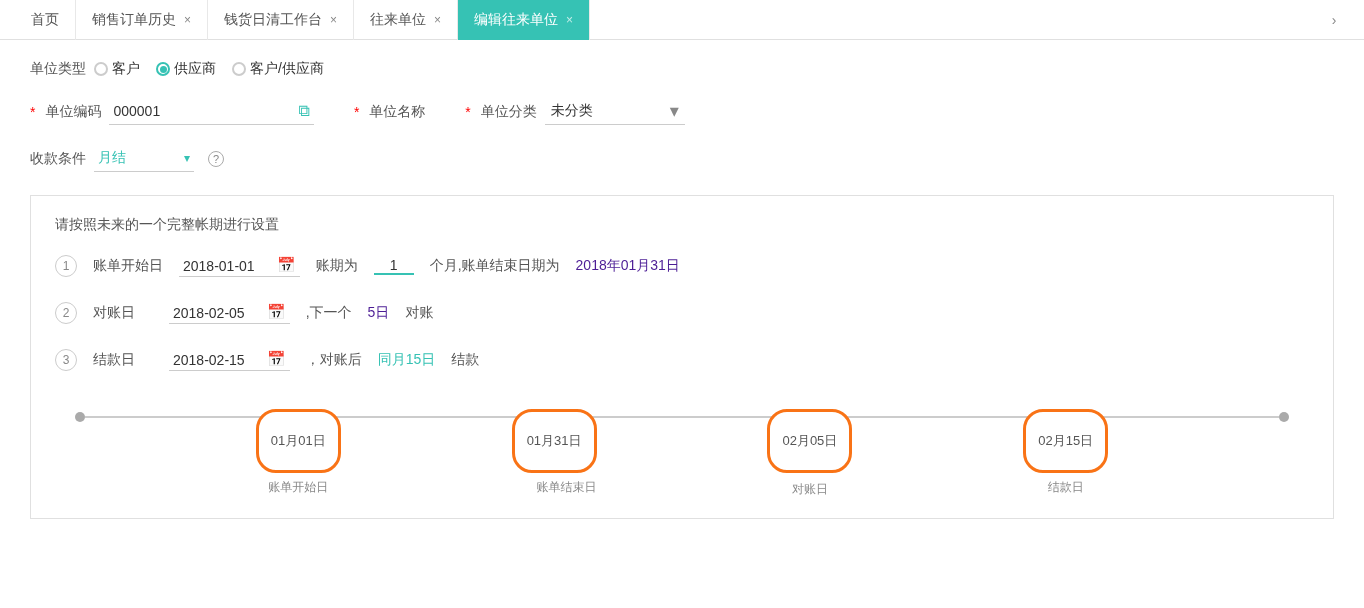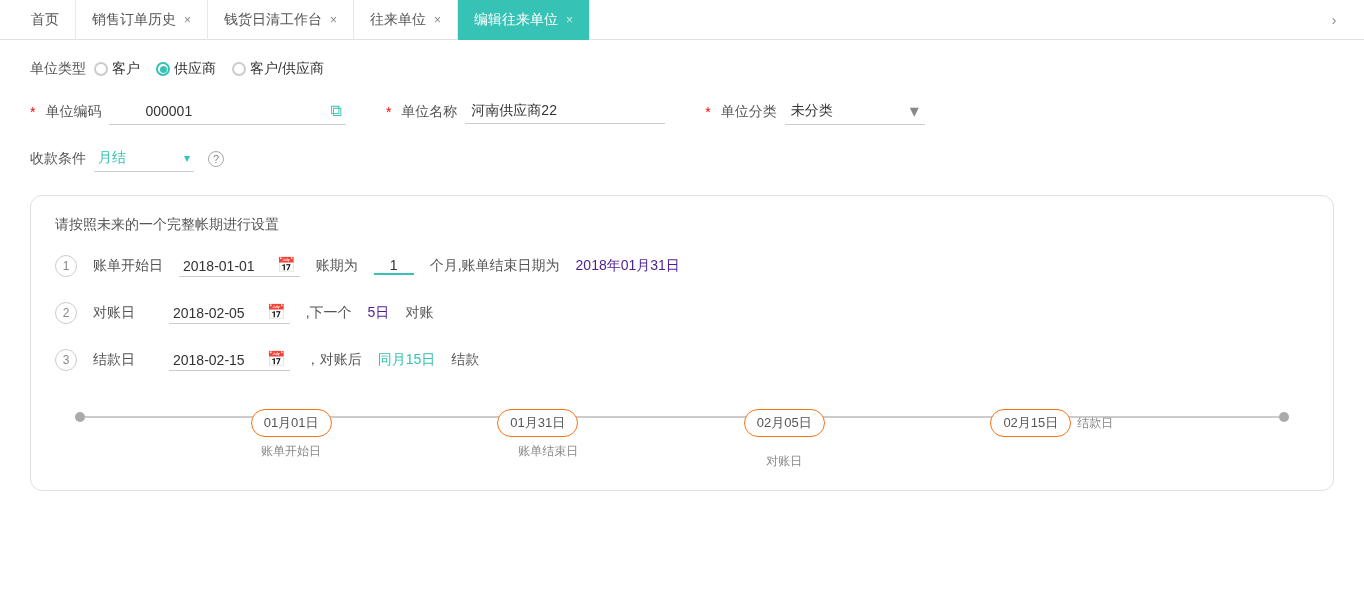--- a/index.html
+++ b/index.html
@@ -170,21 +170,21 @@
       justify-content: center;
       font-size: 11px;
       color: #888;
       cursor: pointer;
       margin-left: 6px;
     }
 
     
     .panel {
       border: 1px solid #e0e0e0;
-      border-radius: 12px;
+      border-radius: 0;
       padding: 20px 24px;
       margin-top: 23px;
     }
     .panel-hint {
       color: #555;
       margin-bottom: 20px;
       font-size: 14px;
     }
 
     
@@ -257,23 +257,23 @@
       margin-top: 10px;
     }
     .preview-text {
       font-size: 14px;
       color: #555;
       margin-bottom: 20px;
       padding: 0 4px;
     }
     .node-pill {
       background: #fff;
-      border: 1px solid #f97316;
+      border: 3px solid #f97316;
       border-radius: 20px;
-      padding: 4px 12px;
+      padding: 20px 12px;
       font-size: 13px;
       color: #555;
       white-space: nowrap;
     }
     .node-sublabel {
       font-size: 12px;
       color: #888;
       white-space: nowrap;
     }
 
@@ -344,29 +344,28 @@
       </div>
     </div>
   </div>
 
   <div class="form-row" style="gap:40px;">
 
     <div class="form-group">
       <span class="required-star">*</span>
       <span class="form-label">单位编码</span>
       <div class="input-with-icon">
-        <input type="text" class="" style="border: none; outline: none; font-size: 14px; color: rgb(51, 51, 51); background: transparent; min-width: 80px; margin-left: 32px;" value="000001">
+        <input type="text" class="" style="border: none; outline: none; font-size: 14px; color: rgb(51, 51, 51); background: transparent; min-width: 80px;" value="000001">
         <span class="input-icon">⧉</span>
       </div>
     </div>
 
     <div class="form-group">
       <span class="required-star">*</span>
       <span class="form-label">单位名称</span>
-      <input type="text" class="form-input" value="河南供应商22" style="min-width: 200px; border-top: none; border-right: none; border-left: none; border-image: initial; border-bottom: 1px solid rgb(204, 204, 204); padding: 4px 6px; font-size: 14px; outline: none;">
     </div>
 
     <div class="form-group">
       <span class="required-star">*</span>
       <span class="form-label">单位分类</span>
       <div class="unit-classify-input">
         <span class="unit-classify-value">未分类</span>
         <span class="dropdown-icon-large">▾</span>
       </div>
     </div>
@@ -438,26 +437,26 @@
           <div style="display:flex; flex-direction:column; align-items:center; gap:6px;">
             <div class="node-pill">01月01日</div>
             <span class="node-sublabel">账单开始日</span>
           </div>
 
           <div style="display:flex; flex-direction:column; align-items:flex-end; gap:6px;">
             <div class="node-pill">01月31日</div>
             <span class="node-sublabel">账单结束日</span>
           </div>
 
-          <div style="display:flex; flex-direction:column; align-items:center; gap:16px;">
+          <div style="display:flex; flex-direction:column; align-items:center; gap:8px;">
             <div class="node-pill">02月05日</div>
             <span class="node-sublabel">对账日</span>
           </div>
 
-          <div style="display:flex; flex-direction:row; align-items:center; gap:6px;">
+          <div style="display:flex; flex-direction:column; align-items:center; gap:6px;">
             <div class="node-pill">02月15日</div>
             <span class="node-sublabel">结款日</span>
           </div>
 
           <div style="display:flex; flex-direction:column; align-items:center; gap:6px;">
             <div style="width:10px;height:10px;border-radius:50%;background:#aaa;margin-top:3px;"></div>
           </div>
 
         </div>
       </div>

